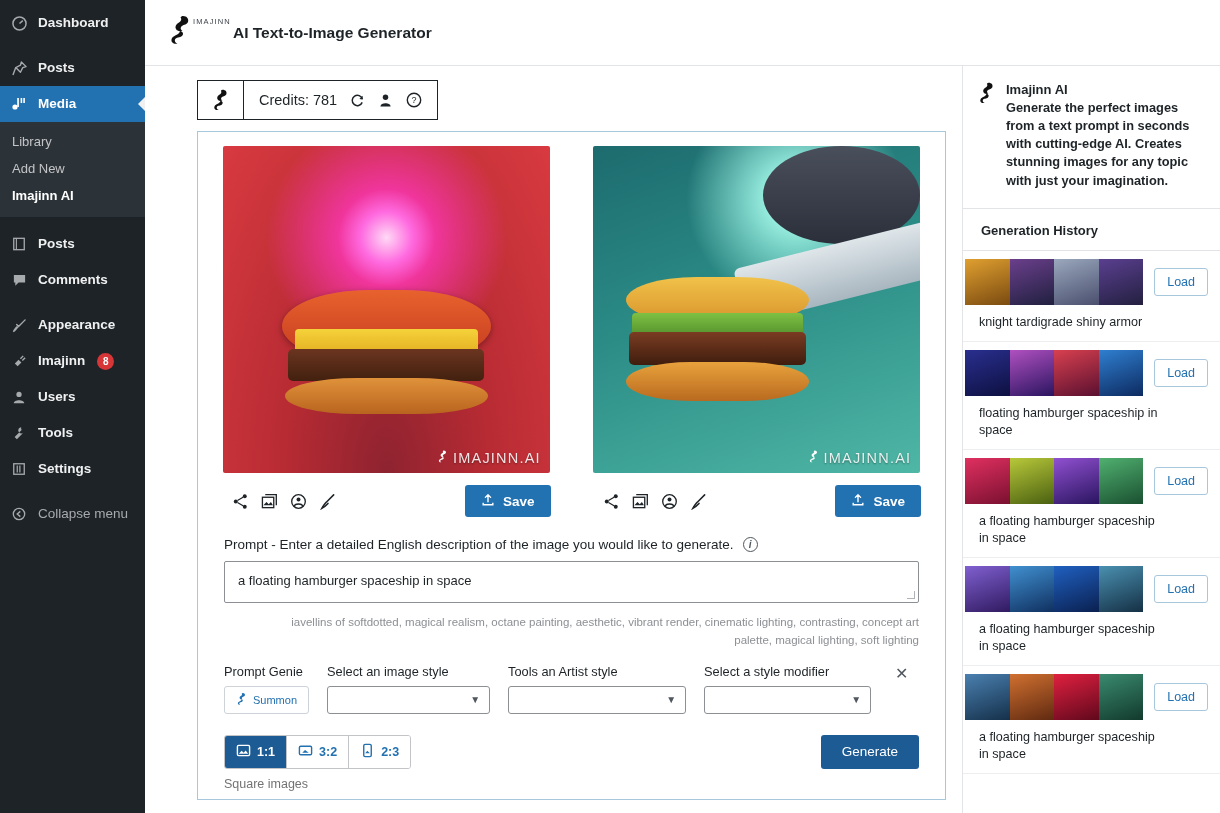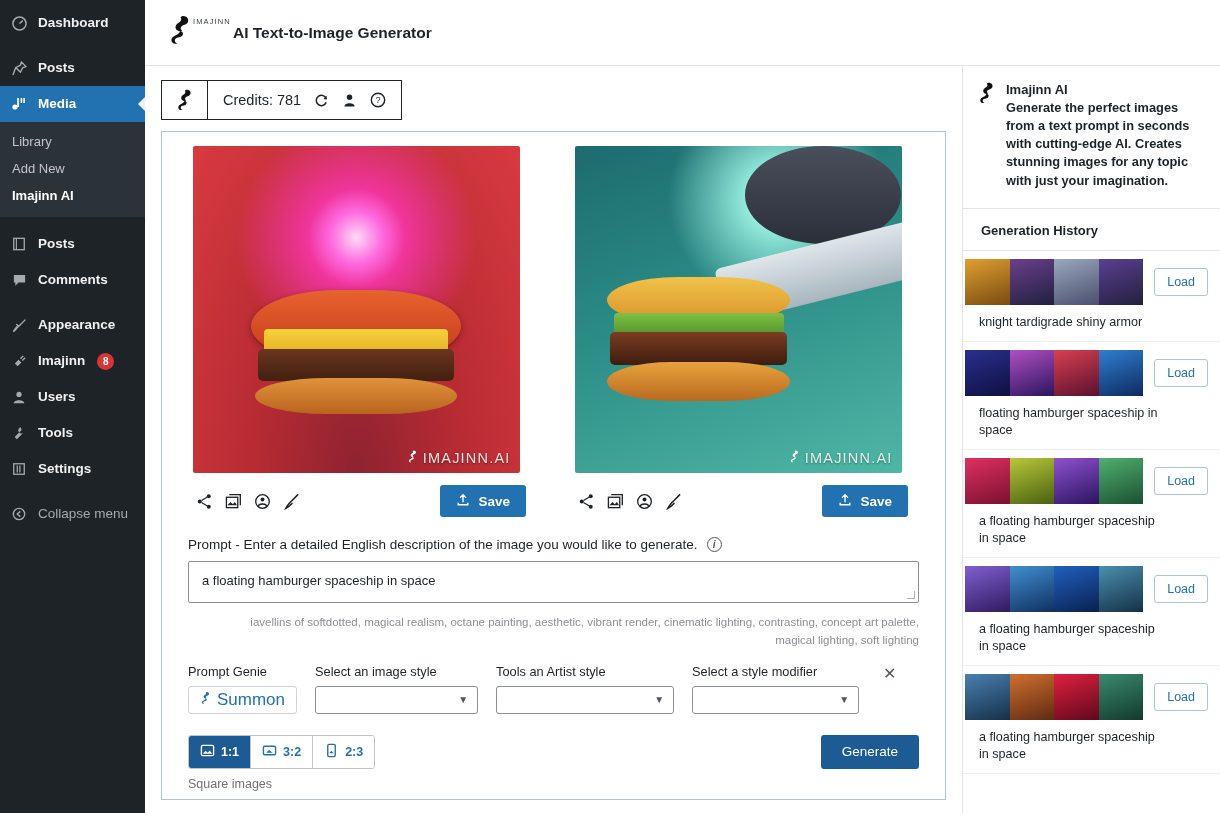--- a/index.html
+++ b/index.html
@@ -56,21 +56,21 @@
   }
   .brand-logo { display: flex; flex-direction: row; align-items: flex-start;
                 width: 52px; }
   .brand-logo .mark { font-size: 27px; line-height: 1; color: #111; }
   .brand-logo .word { font-size: 7.5px; letter-spacing: 1.1px;
                       color: #3c434a; margin-top: 2px; }
   .top-title { font-size: 15.5px; font-weight: bold; color: #1d2327; }
 
   .body-area { flex: 1; display: flex; overflow: hidden; }
   .center-col { flex: 1; padding: 14px 16px 13px 16px; overflow: hidden;
-                display: flex; flex-direction: column; }
+                display: flex; flex-direction: column; margin-left: 36px; }
 
   .credits-wrap { display: flex; margin-bottom: 11px; }
   .credits-logo {
     width: 46px; height: 40px; border: 1.5px solid #1d2327;
     border-right: none; display: flex; align-items: center;
     justify-content: center; font-size: 19px; color: #111;
   }
   .credits-box {
     border: 1.5px solid #1d2327; height: 40px; display: flex;
     align-items: center; gap: 13px; padding: 0 15px;
@@ -133,21 +133,21 @@
   .modifiers {
     margin: 11px 12px 0 48px; font-size: 11.5px; color: #8c8f94;
     text-align: right; line-height: 1.55;
   }
 
   .controls-row { display: flex; gap: 18px; margin: 14px 0 0 12px;
                   }
   .ctrl-label { font-size: 12.8px; color: #1d2327; margin-bottom: 7px; }
   .summon-btn {
     border: 1px solid #cdd3d8; background: #fff; color: #2271b1;
-    height: 28px; padding: 0 11px; border-radius: 3px; font-size: 17px;
+    height: 28px; padding: 0 11px; border-radius: 3px; font-size: 11px;
     display: inline-flex; align-items: center; gap: 6px;
     font-family: inherit; cursor: pointer;
   }
   .sel {
     height: 28px; border: 1px solid #8c8f94; border-radius: 3px;
     background: #fff; display: flex; align-items: center;
     justify-content: flex-end; padding-right: 9px; cursor: pointer;
   }
   .sel .chev { color: #50575e; font-size: 10px; }
   .w-img { width: 163px; } .w-art { width: 178px; } .w-mod { width: 167px; }

